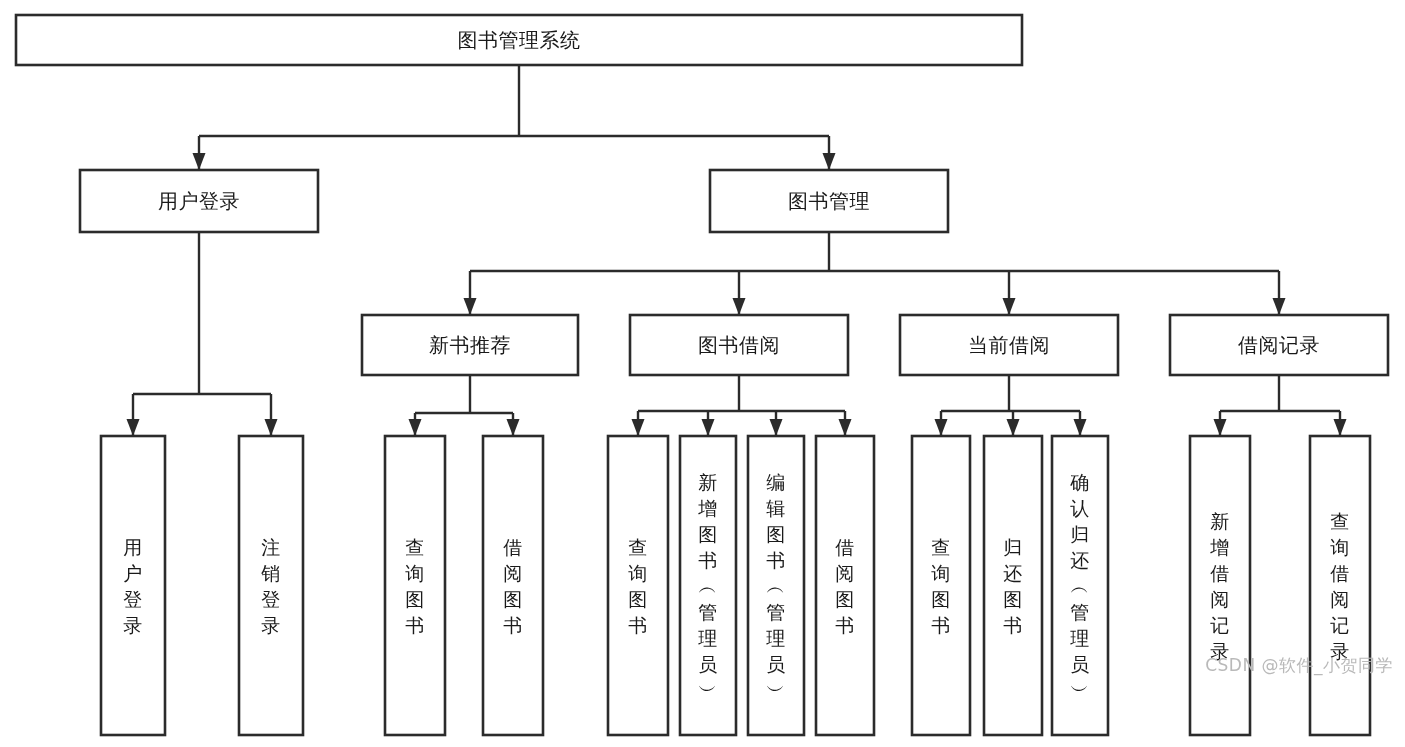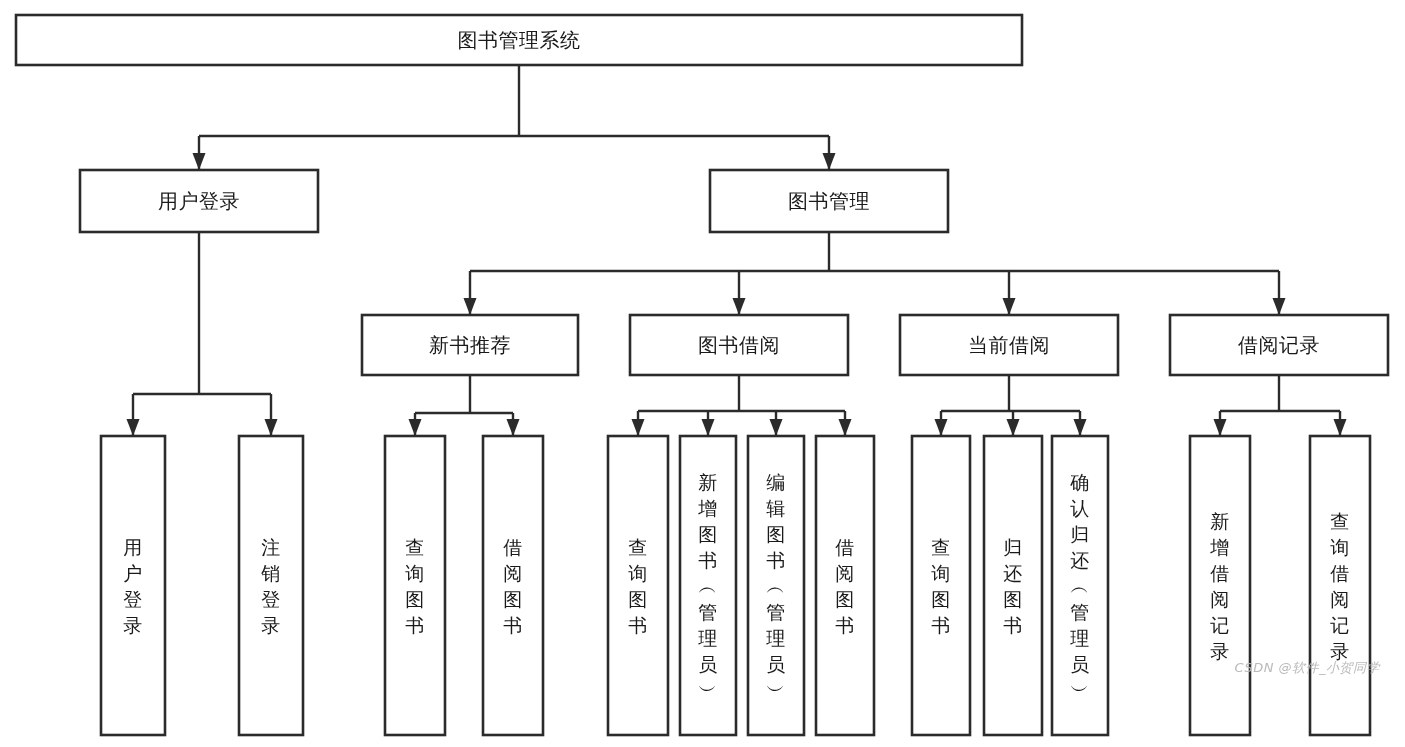--- a/index.html
+++ b/index.html
@@ -53,29 +53,28 @@
     stroke-width: 2.4;
     fill: none;
     stroke-linecap: butt;
   }
   .arrow-head {
     fill: #2b2b2b;
     stroke: none;
   }
   .watermark {
     position: absolute;
-    right: 25px;
+    right: 12px;
     bottom: 6px;
     font-family: "DejaVu Sans", "Liberation Sans", sans-serif;
-    font-size: 13px;
+    font-size: 17px;
     color: #b9b9b9;
     white-space: nowrap;
     letter-spacing: 0.5px;
     user-select: none;
-    font-style: italic;
   }
 </style>
 </head>
 <body>
 
 <div id="diagram-root">
 
   <svg id="tree-svg" viewBox="0 0 1405 747">
     <g id="connectors-layer">
         <g>

